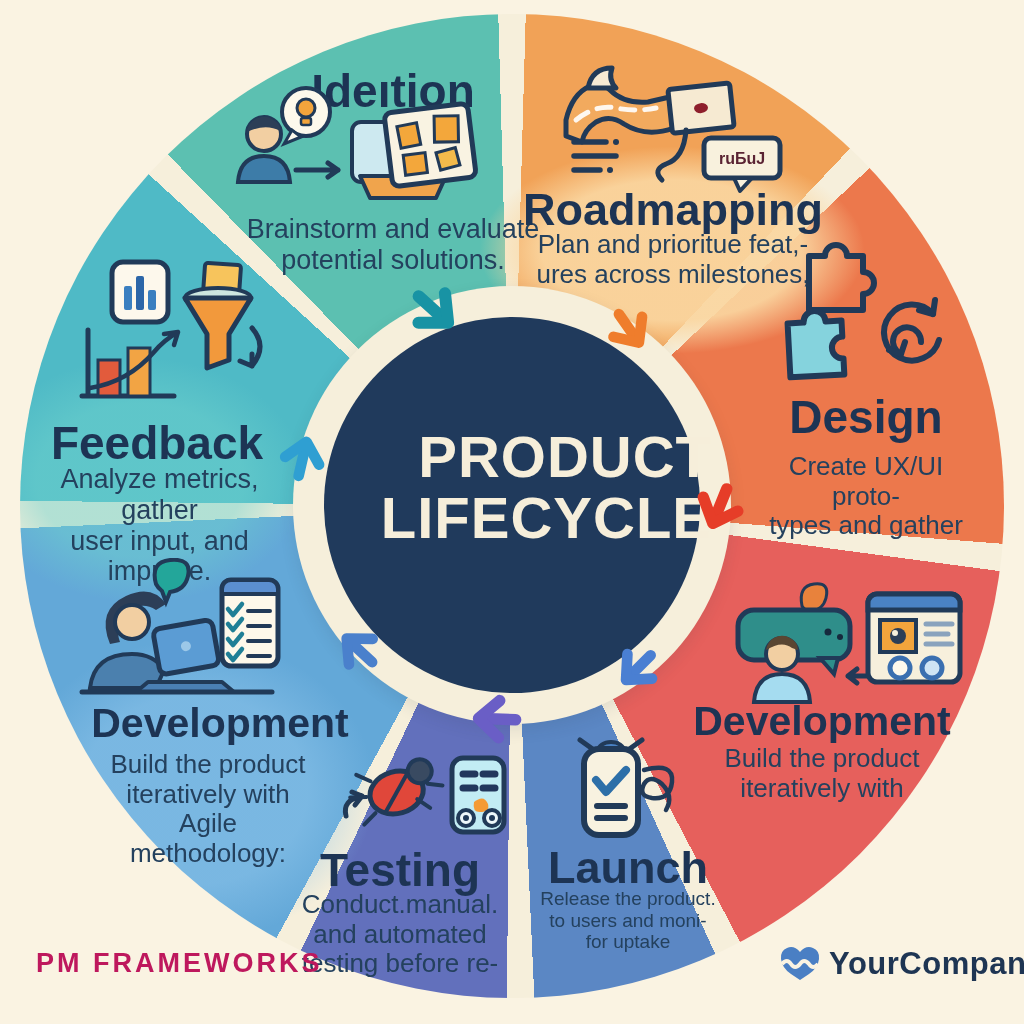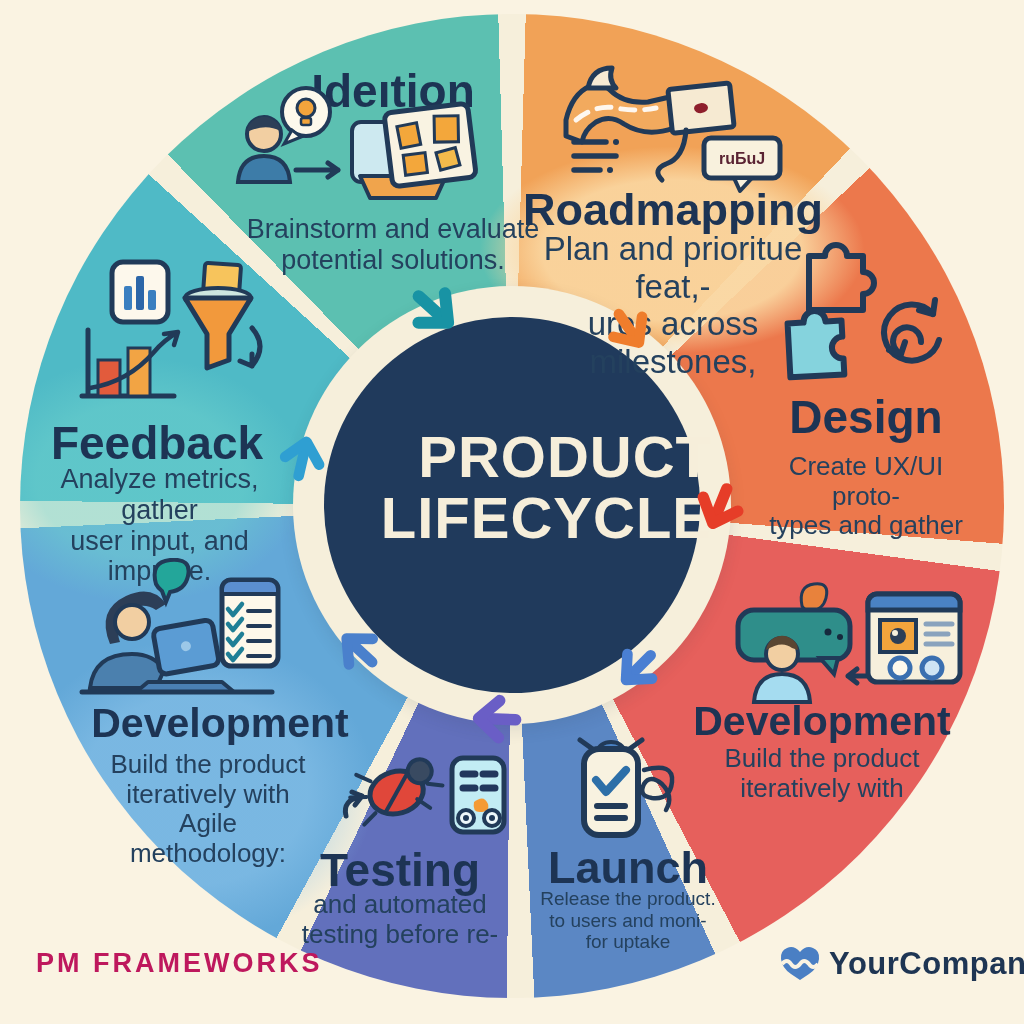--- a/index.html
+++ b/index.html
@@ -68,21 +68,21 @@
     <span>LIFECYCLE</span>
   </div>
 
   <div class="seg-title" style="left:243px;top:64px;width:300px;font-size:46px">Ideıtion</div>
   <div class="seg-desc" style="left:218px;top:214px;width:350px;font-size:27px">
     <span>Brainstorm and evaluate</span>
     <span>potential solutions.</span>
   </div>
 
   <div class="seg-title" style="left:513px;top:184px;width:320px;font-size:45px">Roadmapping</div>
-  <div class="seg-desc" style="left:523px;top:230px;width:300px;font-size:33px">
+  <div class="seg-desc" style="left:523px;top:230px;width:300px;font-size:26px">
     <span>Plan and prioritue feat,-</span>
     <span>ures across milestones,</span>
   </div>
 
   <div class="seg-title" style="left:766px;top:390px;width:200px;font-size:46px">Design</div>
   <div class="seg-desc" style="left:756px;top:452px;width:220px;font-size:26px">
     <span>Create UX/UI proto-</span>
     <span>types and gather</span>
   </div>
 
@@ -94,20 +94,21 @@
 
   <div class="seg-title" style="left:528px;top:842px;width:200px;font-size:45px">Launch</div>
   <div class="seg-desc" style="left:518px;top:888px;width:220px;font-size:19px">
     <span>Release the product.</span>
     <span>to users and moni-</span>
     <span>for uptake</span>
   </div>
 
   <div class="seg-title" style="left:300px;top:843px;width:200px;font-size:46px">Testing</div>
   <div class="seg-desc" style="left:295px;top:890px;width:210px;font-size:26px">
+    <span>Conduct.manual.</span>
     <span>and automated</span>
     <span>testing before re-</span>
   </div>
 
   <div class="seg-title" style="left:90px;top:700px;width:260px;font-size:41px">Development</div>
   <div class="seg-desc" style="left:98px;top:750px;width:220px;font-size:26px">
     <span>Build the product</span>
     <span>iteratively with</span>
     <span>Agile</span>
     <span>methodology:</span>

